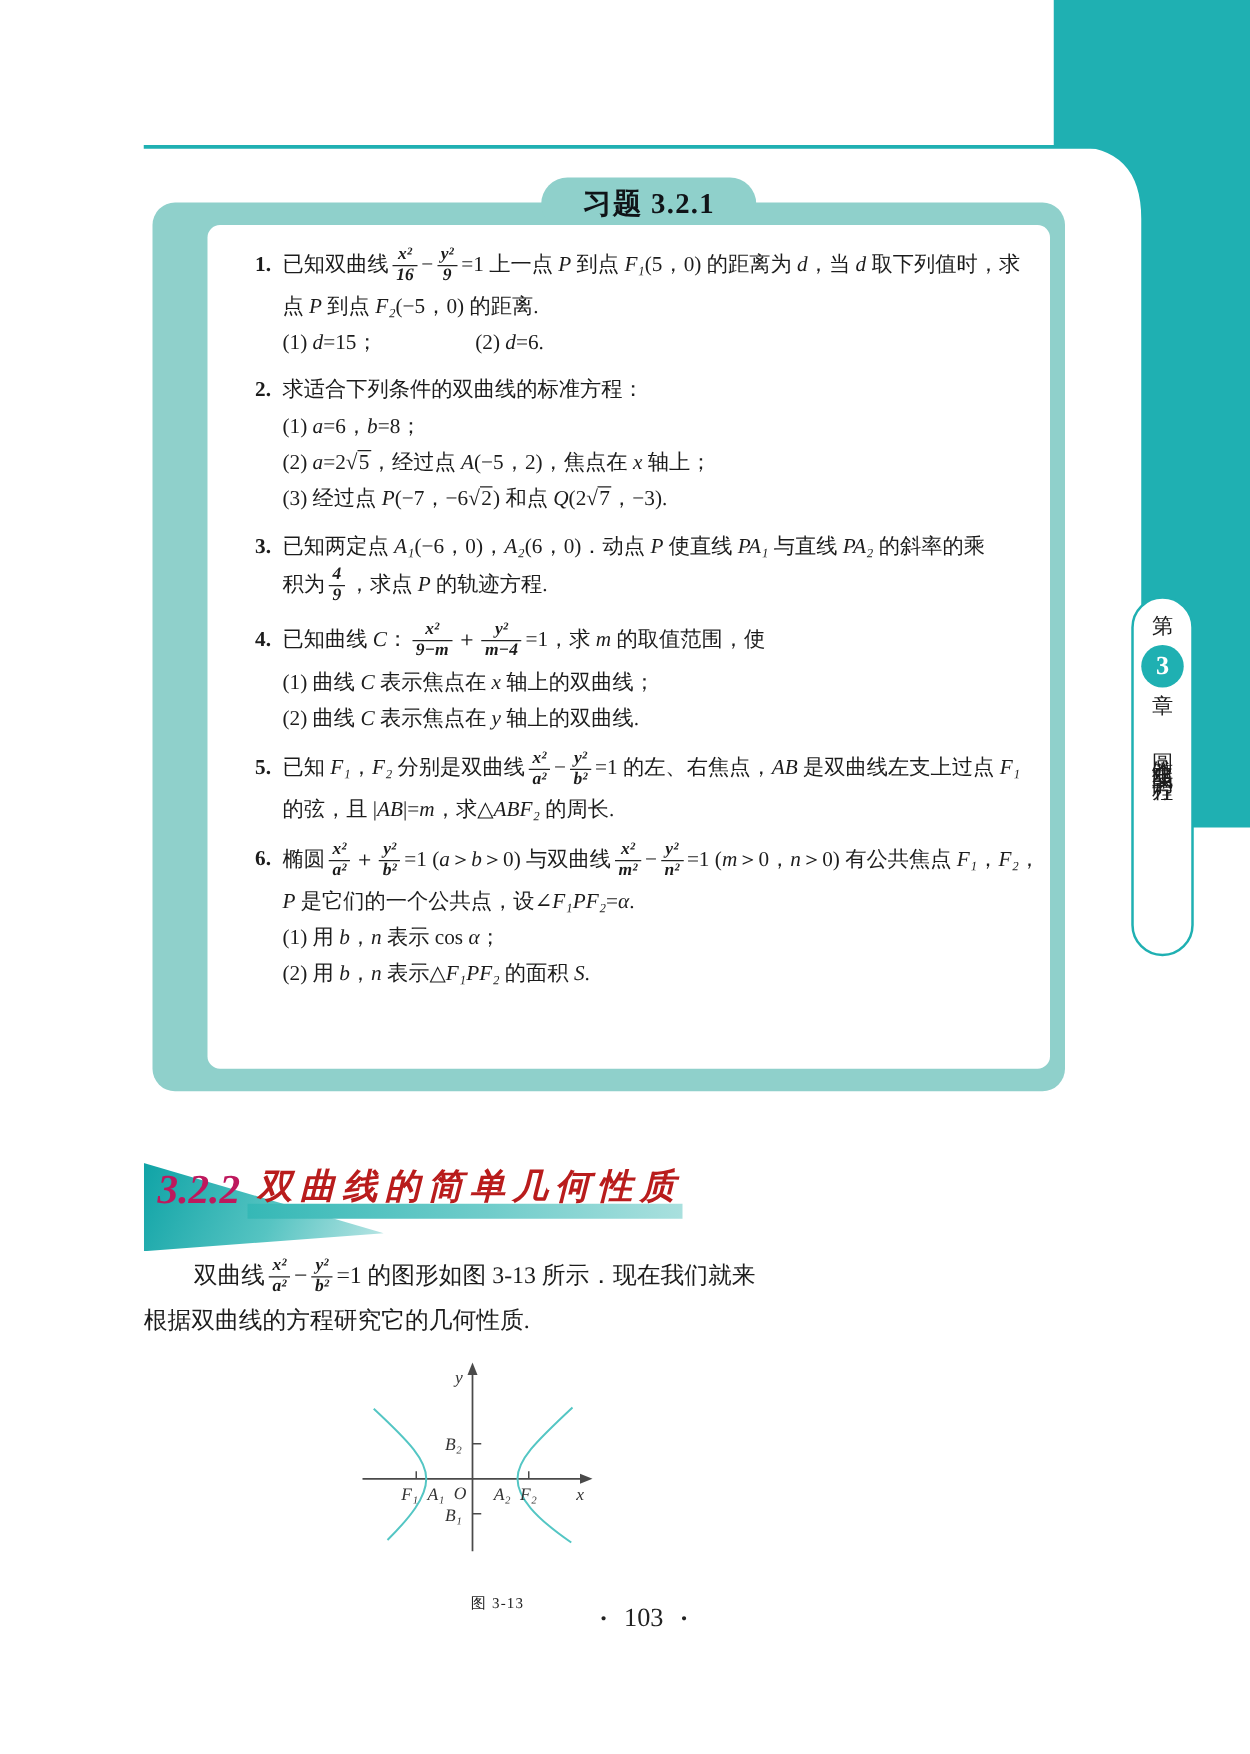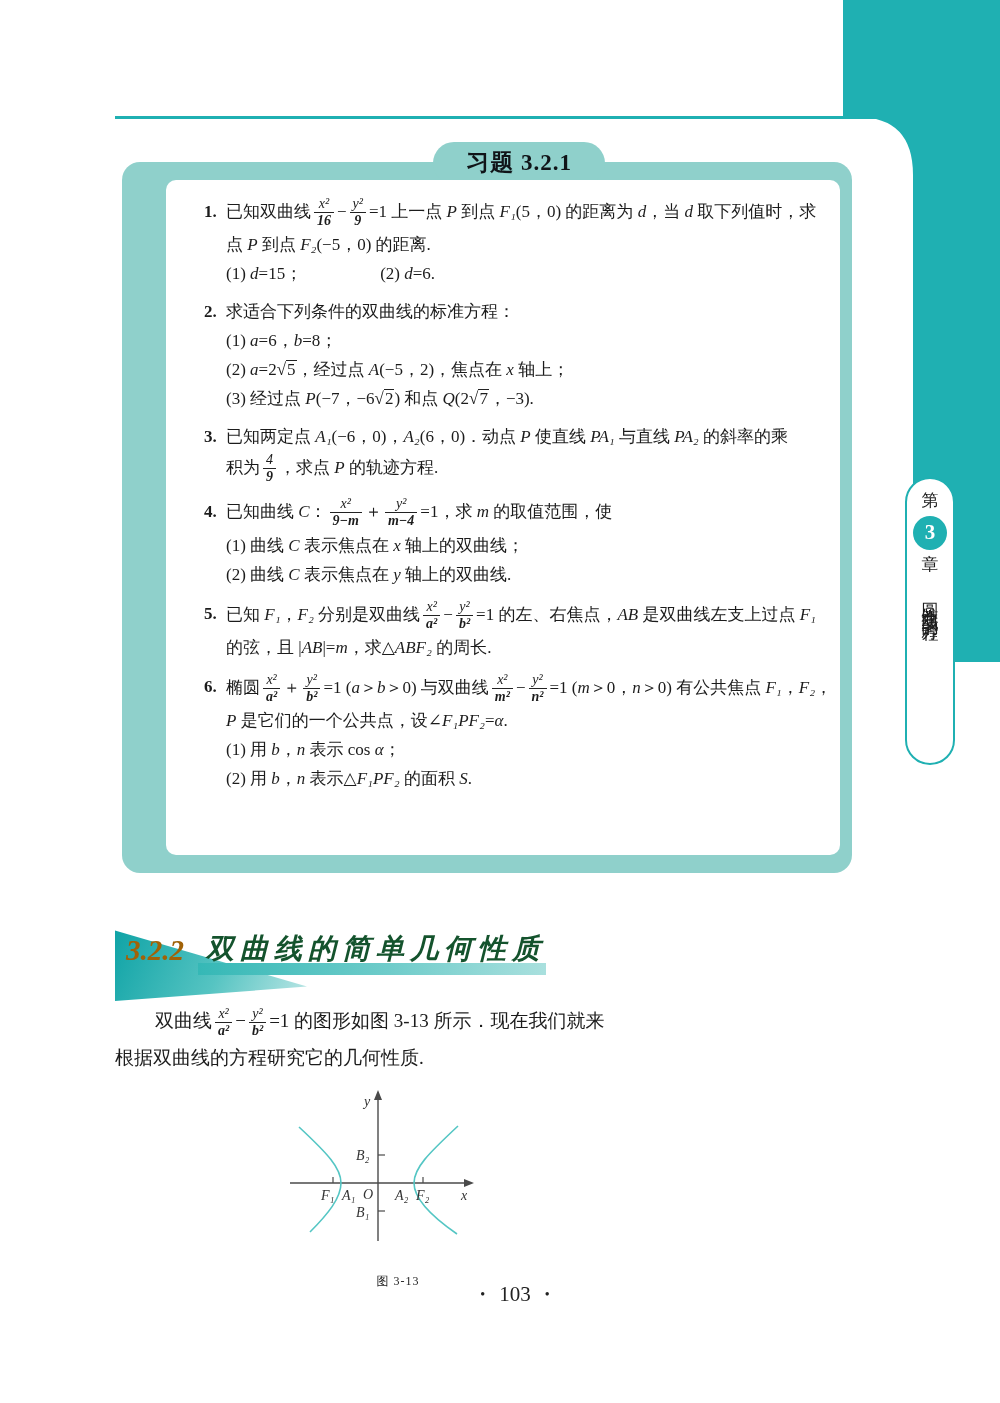--- a/index.html
+++ b/index.html
@@ -18,33 +18,33 @@
                 box-sizing:border-box;padding:15px 10px 16px 20px;}
   .ex-pill{position:absolute;left:311px;top:-20px;width:172px;height:42px;background:#8FD0CB;border-radius:21px;
            text-align:center;line-height:42px;font-weight:bold;font-size:23px;color:#101418;letter-spacing:1px;}
 
   .ex-item{margin-bottom:9px;}
   .ex-line{padding-left:40px;line-height:29px;min-height:29px;font-size:17px;white-space:nowrap;}
   .ex-line.first{padding-left:18px;}
   .num{display:inline-block;width:22px;font-weight:bold;}
   i.v{font-style:italic;font-family:"Liberation Serif",serif;}
   .frac{display:inline-block;text-align:center;vertical-align:middle;font-size:14px;line-height:1.15;margin:1px 3px;font-style:italic;}
-  .frac .fnum{display:block;padding:0 3px;}
+  .frac .fnum{display:block;padding:0 3px;font-weight:bold;}
   .frac .fden{display:block;border-top:1px solid #222;padding:0 3px;font-weight:bold;}
   .rad{display:inline-block;border-top:1px solid #222;line-height:1.05;padding:0 1px;}
 
   
   .sec-wedge{position:absolute;left:115px;top:929px;width:192px;height:72px;z-index:2;
              background:linear-gradient(115deg,#0FA3A6 0%,#56C4C2 55%,#BCE6E5 100%);
              clip-path:polygon(0 2%,100% 80%,0 100%);}
-  .sec-num{position:absolute;left:126px;top:934px;font-size:29px;font-style:italic;font-weight:bold;color:#a16207;z-index:3;}
+  .sec-num{position:absolute;left:126px;top:934px;font-size:33px;font-style:italic;font-weight:bold;color:#be185d;z-index:3;}
   .sec-bar{position:absolute;left:198px;top:963px;width:348px;height:12px;z-index:2;
            background:linear-gradient(90deg,#35B8B6 0%,#6FCCCA 55%,#A9E0DE 100%);}
   .sec-title{position:absolute;left:206px;top:930px;font-size:28px;font-weight:bold;font-style:italic;
-             letter-spacing:6px;color:#14532d;z-index:3;}
+             letter-spacing:6px;color:#b91c1c;z-index:3;}
 
   
   .para{position:absolute;left:115px;top:1003px;width:730px;font-size:19px;z-index:2;}
   .para-line{line-height:36px;min-height:36px;white-space:nowrap;}
   .para-line.indent{padding-left:40px;}
 
   
   .figure{position:absolute;left:278px;top:1086px;width:240px;text-align:center;z-index:2;}
   .fig-caption{margin-top:8px;font-size:12px;color:#222;letter-spacing:1px;}
 

